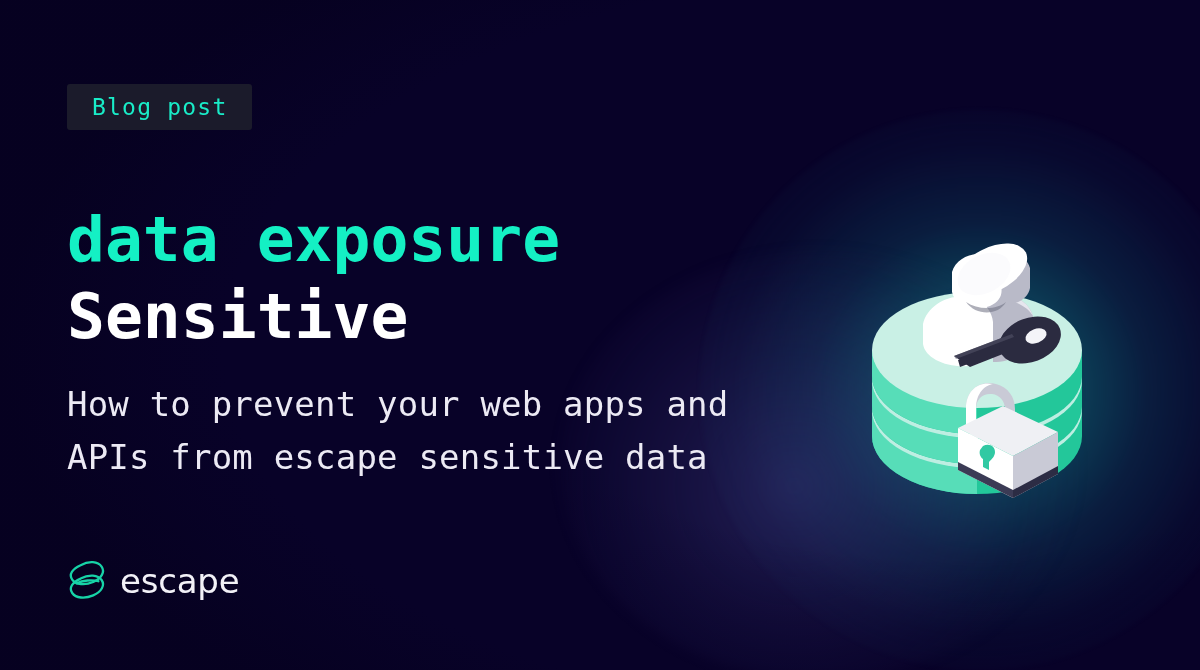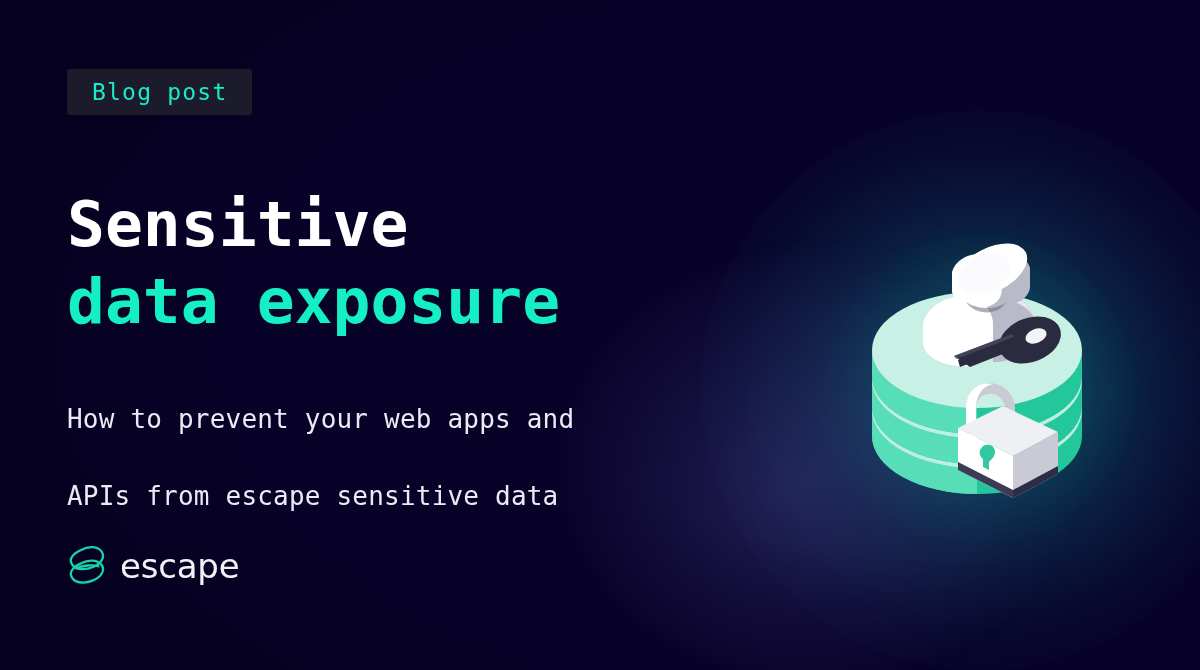--- a/index.html
+++ b/index.html
@@ -64,21 +64,21 @@
     background: radial-gradient(ellipse 78% 74% at 78% 52%,
         rgba(8,2,40,0) 42%,
         rgba(8,2,40,0.55) 76%,
         rgba(6,1,32,0.95) 100%);
   }
 
   
   .content {
     position: absolute;
     left: 67px;
-    top: 1px;
+    top: 16px;
     width: 640px;
     height: 479px;
   }
 
   .badge {
     position: absolute;
     top: 68px;
     left: 0;
     height: 46px;
     padding: 0 25px;
@@ -114,27 +114,26 @@
   .headline-line.l2 { color: #14f0c4; }
 
   .subtitle {
     position: absolute;
     top: 362px;
     left: 0;
     width: 620px;
   }
   .subtitle-line {
     color: #eceaf4;
-    font-size: 26px;
+    font-size: 34px;
     font-weight: 400;
     line-height: 1.56;
     letter-spacing: 0.2px;
     white-space: nowrap;
     font-family: "DejaVu Sans Mono", "Liberation Mono", monospace;
-    margin-top: 36px;
   }
 
   
   .logo {
     position: absolute;
     left: 0;
     top: 543px;
     display: flex;
     align-items: center;
     gap: 11px;
@@ -168,22 +167,22 @@
   <div class="glow-violet"></div>
   <div class="glow-edge-dark"></div>
 
   <div class="content">
 
     <div class="badge">
       <span class="badge-label">Blog post</span>
     </div>
 
     <div class="headline">
+      <div class="headline-line l2">data exposure</div>
       <div class="headline-line l1">Sensitive</div>
-      <div class="headline-line l2">data exposure</div>
     </div>
 
     <div class="subtitle">
       <div class="subtitle-line">How to prevent your web apps and</div>
       <div class="subtitle-line">APIs from escape sensitive data</div>
     </div>
 
     <div class="logo">
       <span class="logo-mark-wrap">
         <svg class="logo-mark" viewBox="0 0 42 44" xmlns="http://www.w3.org/2000/svg" fill="none" stroke="#17d3a7" stroke-width="2.3">

